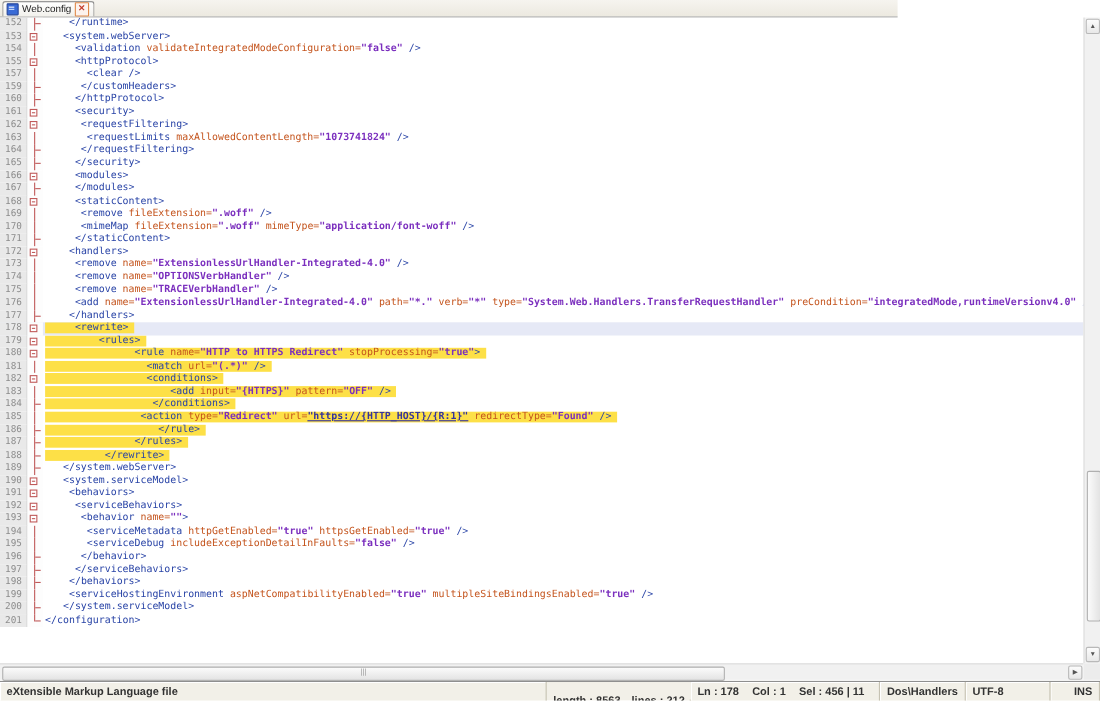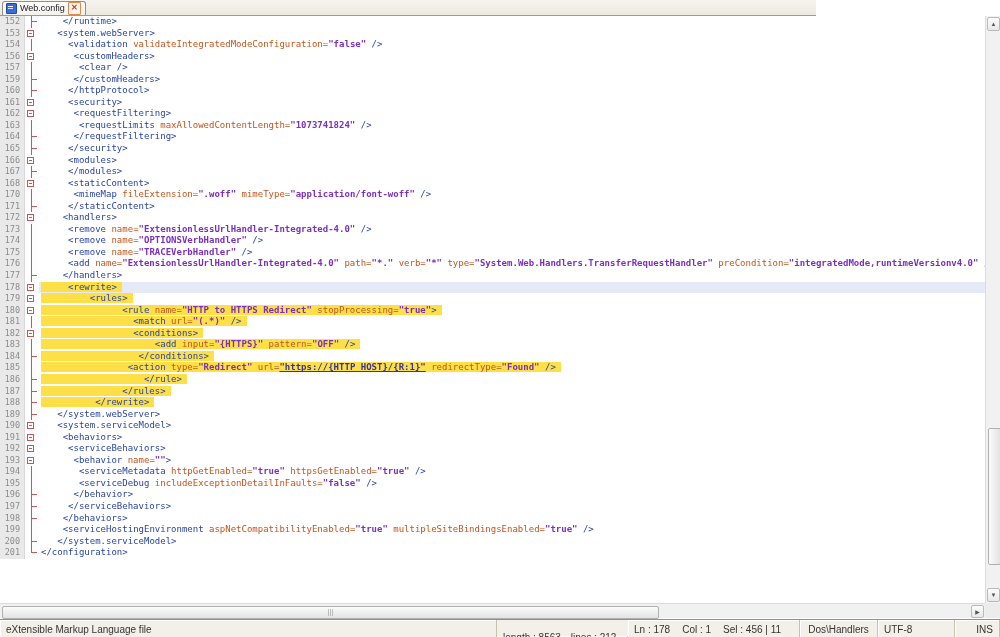--- a/index.html
+++ b/index.html
@@ -53,21 +53,21 @@
   #hthumb{position:absolute;left:2px;top:2px;width:655px;height:11px;
           background:linear-gradient(#fbfbfb,#e3e3e3);border:1px solid #b0b0b0;border-radius:2px;}
   #hthumb::after{content:"|||";position:absolute;left:50%;top:0;transform:translateX(-50%);
           color:#9a9a9a;font-size:7px;line-height:10px;}
   #hbtn-right{position:absolute;right:1px;top:1px;width:13px;height:13px;
           background:linear-gradient(#fcfcfc,#e8e8e8);border:1px solid #b9b9b9;border-radius:2px;
           color:#555;font-size:6px;line-height:12px;text-align:center;box-sizing:border-box;}
   #sb-corner{position:absolute;right:0;top:603px;width:15px;height:15px;background:#ececec;}
   
   #statusbar{position:absolute;left:0;top:619px;width:1000px;height:18px;background:#f2f0e8;
-             border-top:1px solid #8f8f8f;display:flex;font-size:10px;color:#333;}
+             border-top:1px solid #8f8f8f;display:flex;font-size:10px;color:#333;font-weight:bold;}
   .st-sec{border-right:1px solid #c6c2b2;box-shadow:inset 1px 1px 0 #ffffff;
           display:flex;align-items:center;padding:0 6px;box-sizing:border-box;white-space:pre;}
   .st-doc{width:497px;}
   .st-len{width:131px;gap:10px;margin-top:16px;}
   .st-pos{width:172px;gap:12px;}
   .st-eol{width:78px;justify-content:center;}
   .st-enc{width:77px;}
   .st-ins{flex:1;justify-content:flex-end;}
 </style>
 </head>
@@ -80,32 +80,33 @@
       <span class="doc-icon"></span>
       <span class="tab-label">Web.config</span>
       <span class="tab-close">✕</span>
     </div>
   </div>
 
   <div id="editor">
       <div class="line"><span class="gutter">152</span><span class="foldm"><span class="vline"></span><span class="stub"></span></span><span class="code">    <span class="c-tag">&lt;/runtime&gt;</span></span></div>
       <div class="line"><span class="gutter">153</span><span class="foldm"><span class="fbox"></span></span><span class="code">   <span class="c-tag">&lt;system.webServer&gt;</span></span></div>
       <div class="line"><span class="gutter">154</span><span class="foldm"><span class="vline"></span></span><span class="code">     <span class="c-tag">&lt;validation </span><span class="c-attr">validateIntegratedModeConfiguration=</span><span class="c-val">"false"</span><span class="c-tag"> /&gt;</span></span></div>
-      <div class="line"><span class="gutter">156</span><span class="foldm"><span class="fbox"></span></span><span class="code">      <span class="c-tag">&lt;customHeaders&gt;</span></span></div>
+      <div class="line"><span class="gutter">155</span><span class="foldm"><span class="fbox"></span></span><span class="code">     <span class="c-tag">&lt;httpProtocol&gt;</span></span></div>
       <div class="line"><span class="gutter">157</span><span class="foldm"><span class="vline"></span></span><span class="code">       <span class="c-tag">&lt;clear /&gt;</span></span></div>
       <div class="line"><span class="gutter">159</span><span class="foldm"><span class="vline"></span><span class="stub"></span></span><span class="code">      <span class="c-tag">&lt;/customHeaders&gt;</span></span></div>
       <div class="line"><span class="gutter">160</span><span class="foldm"><span class="vline"></span><span class="stub"></span></span><span class="code">     <span class="c-tag">&lt;/httpProtocol&gt;</span></span></div>
       <div class="line"><span class="gutter">161</span><span class="foldm"><span class="fbox"></span></span><span class="code">     <span class="c-tag">&lt;security&gt;</span></span></div>
       <div class="line"><span class="gutter">162</span><span class="foldm"><span class="fbox"></span></span><span class="code">      <span class="c-tag">&lt;requestFiltering&gt;</span></span></div>
       <div class="line"><span class="gutter">163</span><span class="foldm"><span class="vline"></span></span><span class="code">       <span class="c-tag">&lt;requestLimits </span><span class="c-attr">maxAllowedContentLength=</span><span class="c-val">"1073741824"</span><span class="c-tag"> /&gt;</span></span></div>
       <div class="line"><span class="gutter">164</span><span class="foldm"><span class="vline"></span><span class="stub"></span></span><span class="code">      <span class="c-tag">&lt;/requestFiltering&gt;</span></span></div>
       <div class="line"><span class="gutter">165</span><span class="foldm"><span class="vline"></span><span class="stub"></span></span><span class="code">     <span class="c-tag">&lt;/security&gt;</span></span></div>
       <div class="line"><span class="gutter">166</span><span class="foldm"><span class="fbox"></span></span><span class="code">     <span class="c-tag">&lt;modules&gt;</span></span></div>
       <div class="line"><span class="gutter">167</span><span class="foldm"><span class="vline"></span><span class="stub"></span></span><span class="code">     <span class="c-tag">&lt;/modules&gt;</span></span></div>
       <div class="line"><span class="gutter">168</span><span class="foldm"><span class="fbox"></span></span><span class="code">     <span class="c-tag">&lt;staticContent&gt;</span></span></div>
+      <div class="line"><span class="gutter">169</span><span class="foldm"><span class="vline"></span></span><span class="code">      <span class="c-tag">&lt;remove </span><span class="c-attr">fileExtension=</span><span class="c-val">".woff"</span><span class="c-tag"> /&gt;</span></span></div>
       <div class="line"><span class="gutter">170</span><span class="foldm"><span class="vline"></span></span><span class="code">      <span class="c-tag">&lt;mimeMap </span><span class="c-attr">fileExtension=</span><span class="c-val">".woff"</span><span class="c-attr"> mimeType=</span><span class="c-val">"application/font-woff"</span><span class="c-tag"> /&gt;</span></span></div>
       <div class="line"><span class="gutter">171</span><span class="foldm"><span class="vline"></span><span class="stub"></span></span><span class="code">     <span class="c-tag">&lt;/staticContent&gt;</span></span></div>
       <div class="line"><span class="gutter">172</span><span class="foldm"><span class="fbox"></span></span><span class="code">    <span class="c-tag">&lt;handlers&gt;</span></span></div>
       <div class="line"><span class="gutter">173</span><span class="foldm"><span class="vline"></span></span><span class="code">     <span class="c-tag">&lt;remove </span><span class="c-attr">name=</span><span class="c-val">"ExtensionlessUrlHandler-Integrated-4.0"</span><span class="c-tag"> /&gt;</span></span></div>
       <div class="line"><span class="gutter">174</span><span class="foldm"><span class="vline"></span></span><span class="code">     <span class="c-tag">&lt;remove </span><span class="c-attr">name=</span><span class="c-val">"OPTIONSVerbHandler"</span><span class="c-tag"> /&gt;</span></span></div>
       <div class="line"><span class="gutter">175</span><span class="foldm"><span class="vline"></span></span><span class="code">     <span class="c-tag">&lt;remove </span><span class="c-attr">name=</span><span class="c-val">"TRACEVerbHandler"</span><span class="c-tag"> /&gt;</span></span></div>
       <div class="line"><span class="gutter">176</span><span class="foldm"><span class="vline"></span></span><span class="code">     <span class="c-tag">&lt;add </span><span class="c-attr">name=</span><span class="c-val">"ExtensionlessUrlHandler-Integrated-4.0"</span><span class="c-attr"> path=</span><span class="c-val">"*."</span><span class="c-attr"> verb=</span><span class="c-val">"*"</span><span class="c-attr"> type=</span><span class="c-val">"System.Web.Handlers.TransferRequestHandler"</span><span class="c-attr"> preCondition=</span><span class="c-val">"integratedMode,runtimeVersionv4.0"</span><span class="c-tag"> /&gt;</span></span></div>
       <div class="line"><span class="gutter">177</span><span class="foldm"><span class="vline"></span><span class="stub"></span></span><span class="code">    <span class="c-tag">&lt;/handlers&gt;</span></span></div>
       <div class="line current"><span class="gutter">178</span><span class="foldm"><span class="fbox"></span></span><span class="code"><span class="sel">     <span class="c-tag">&lt;rewrite&gt;</span></span></span></div>
       <div class="line"><span class="gutter">179</span><span class="foldm"><span class="fbox"></span></span><span class="code"><span class="sel">         <span class="c-tag">&lt;rules&gt;</span></span></span></div>

